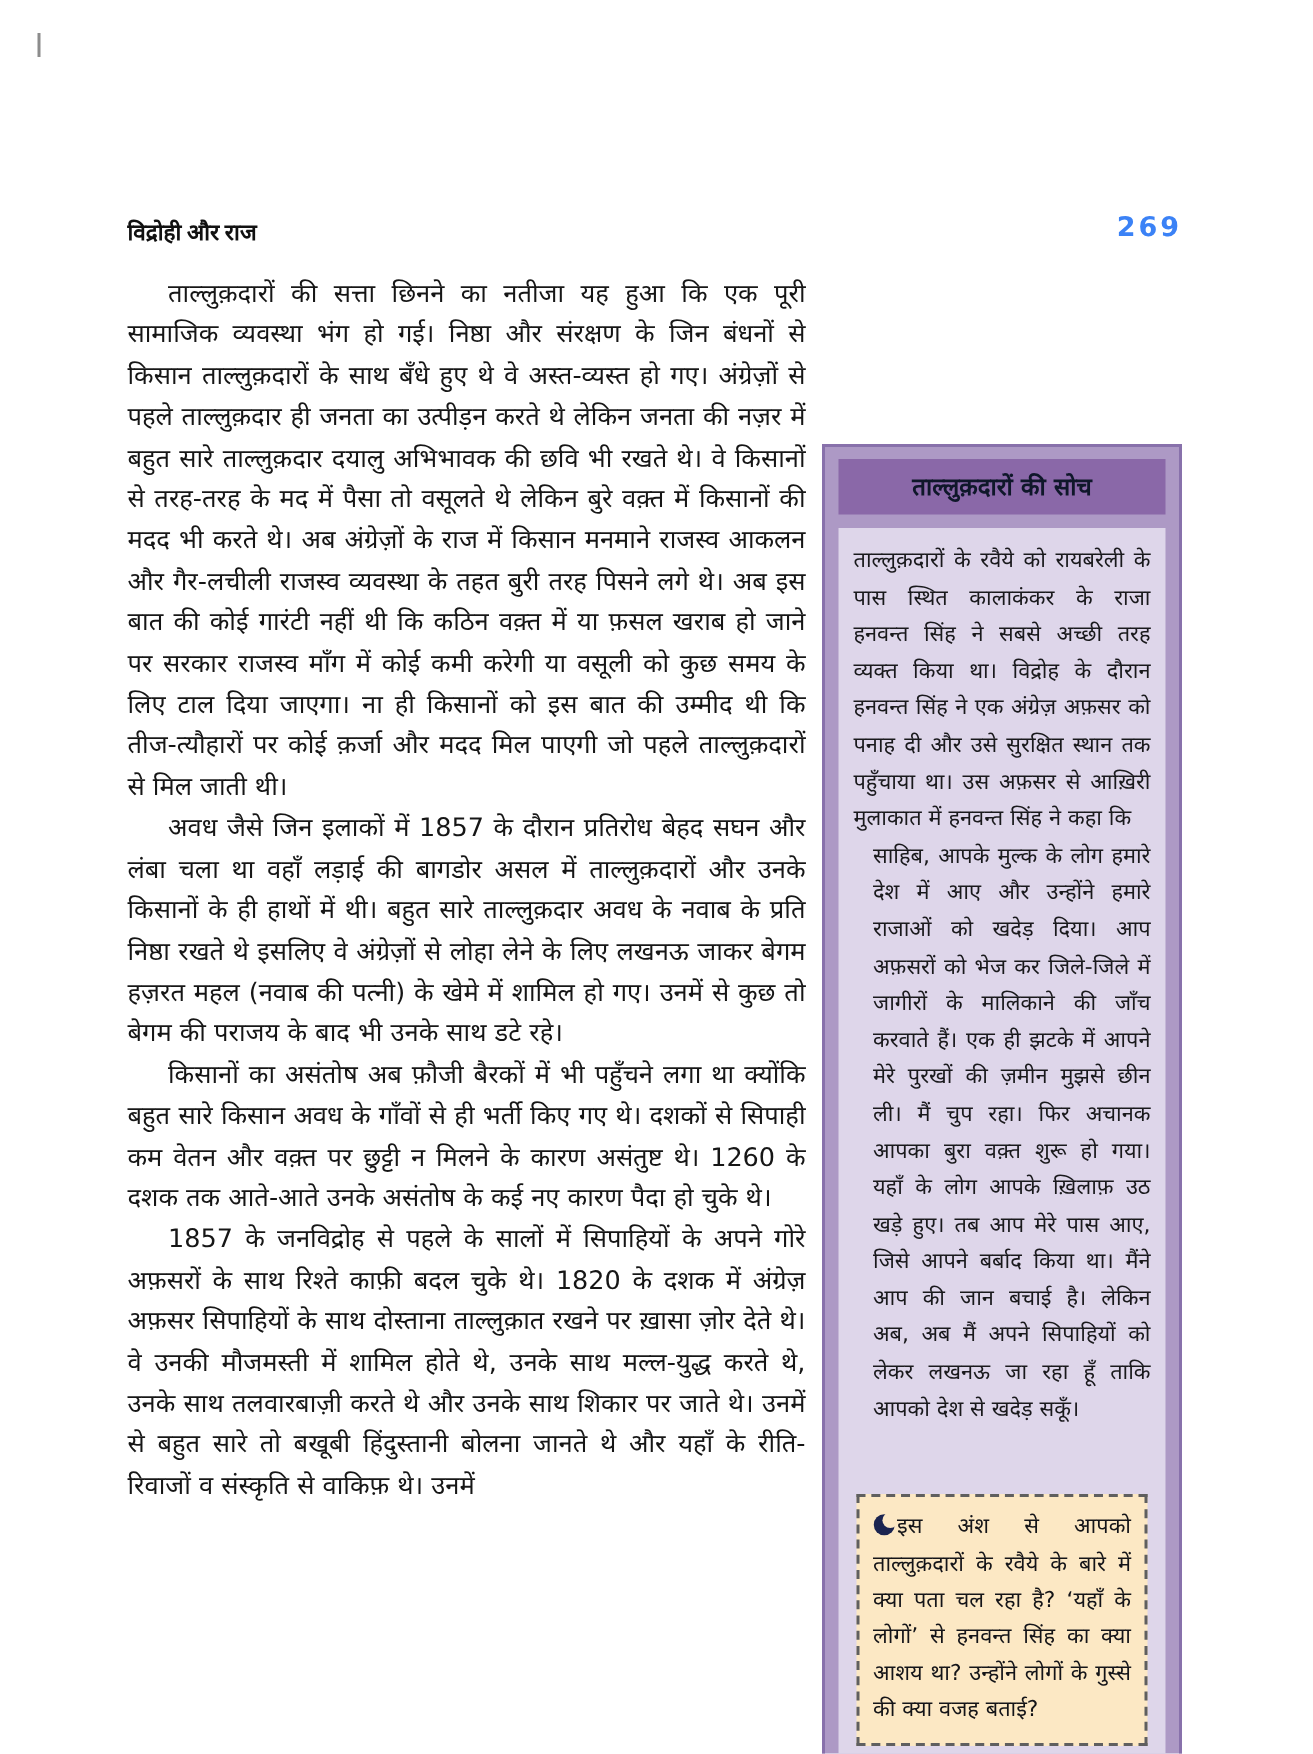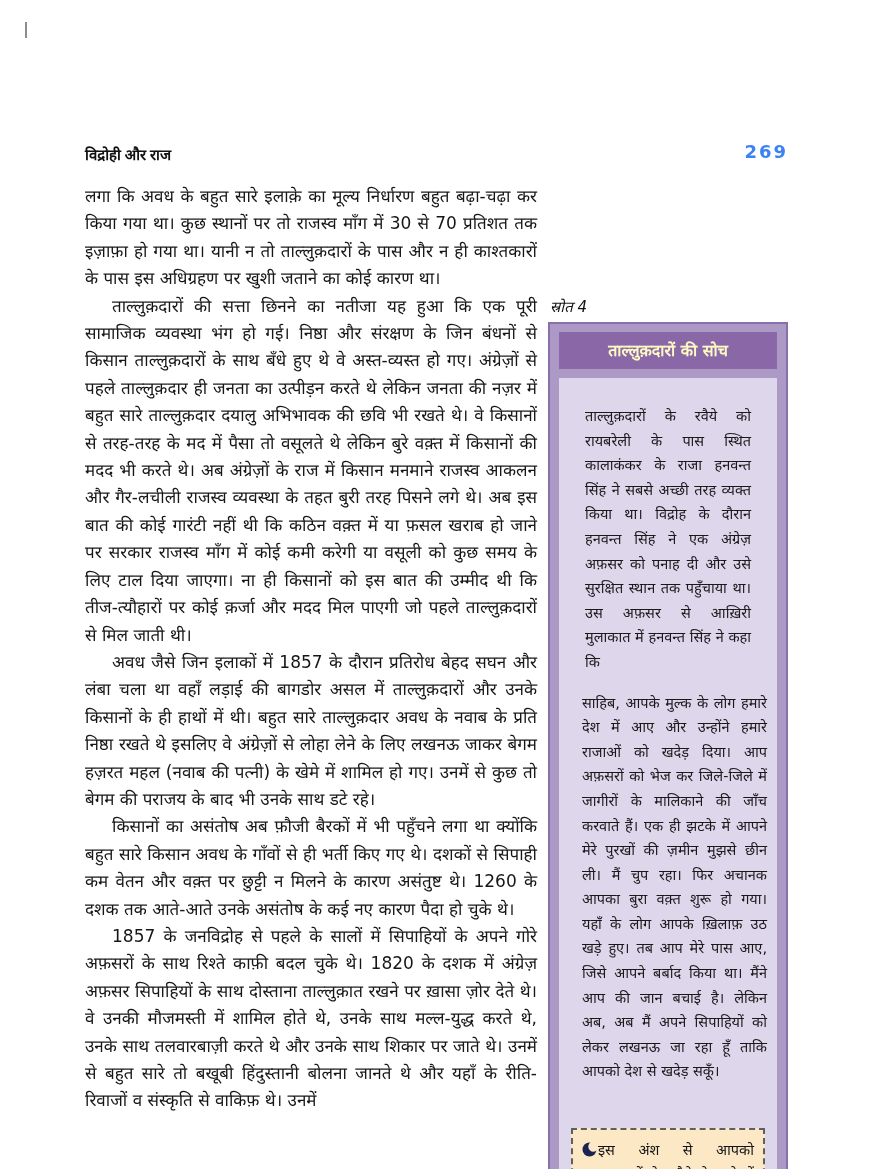--- a/index.html
+++ b/index.html
@@ -62,36 +62,36 @@
     color:#111;
   }
   .source-box{
     border:2px solid #8871ab;
     background:#ad99c5;
     padding:8px 9px 10px 9px;
     box-sizing:border-box;
   }
   .box-title{
     background:#8a68a8;
-    color:#fef9c3;
+    color:#0f172a;
     font-weight:bold;
     font-size:16px;
     text-align:center;
     padding:7px 4px 8px 4px;
   }
   .box-inner{
     margin-top:9px;
     background:#ded6ea;
     padding:10px 10px 14px 10px;
     font-size:14.5px;
     line-height:24.6px;
     text-align:justify;
     color:#19191c;
   }
-  .box-inner .intro{margin:16px;}
+  .box-inner .intro{margin:0;}
   .box-inner .quote{
     margin:0;
     padding-left:13px;
   }
   .question-box{
     margin:44px 2px 10px 2px;
     background:#fce8c4;
     border:2px dashed #5f5f5f;
     padding:8px 9px 9px 9px;
     line-height:24.4px;
@@ -109,29 +109,27 @@
 <body>
 
 <div class="page">
 
   <div class="print-mark"></div>
 
   <div class="running-head">विद्रोही और राज</div>
   <div class="page-num">269</div>
 
   <div class="main-col">
-    <p>लगा कि अवध के बहुत सारे इलाक़े का मूल्य निर्धारण बहुत बढ़ा-चढ़ा कर किया गया था। कुछ स्थानों पर तो राजस्व माँग में 30 से 70 प्रतिशत तक इज़ाफ़ा हो गया था। यानी न तो ताल्लुक़दारों के पास और न ही काश्तकारों के पास इस अधिग्रहण पर खुशी जताने का कोई कारण था।</p>
     <p class="indent">ताल्लुक़दारों की सत्ता छिनने का नतीजा यह हुआ कि एक पूरी सामाजिक व्यवस्था भंग हो गई। निष्ठा और संरक्षण के जिन बंधनों से किसान ताल्लुक़दारों के साथ बँधे हुए थे वे अस्त-व्यस्त हो गए। अंग्रेज़ों से पहले ताल्लुक़दार ही जनता का उत्पीड़न करते थे लेकिन जनता की नज़र में बहुत सारे ताल्लुक़दार दयालु अभिभावक की छवि भी रखते थे। वे किसानों से तरह-तरह के मद में पैसा तो वसूलते थे लेकिन बुरे वक़्त में किसानों की मदद भी करते थे। अब अंग्रेज़ों के राज में किसान मनमाने राजस्व आकलन और गैर-लचीली राजस्व व्यवस्था के तहत बुरी तरह पिसने लगे थे। अब इस बात की कोई गारंटी नहीं थी कि कठिन वक़्त में या फ़सल खराब हो जाने पर सरकार राजस्व माँग में कोई कमी करेगी या वसूली को कुछ समय के लिए टाल दिया जाएगा। ना ही किसानों को इस बात की उम्मीद थी कि तीज-त्यौहारों पर कोई क़र्जा और मदद मिल पाएगी जो पहले ताल्लुक़दारों से मिल जाती थी।</p>
     <p class="indent">अवध जैसे जिन इलाकों में 1857 के दौरान प्रतिरोध बेहद सघन और लंबा चला था वहाँ लड़ाई की बागडोर असल में ताल्लुक़दारों और उनके किसानों के ही हाथों में थी। बहुत सारे ताल्लुक़दार अवध के नवाब के प्रति निष्ठा रखते थे इसलिए वे अंग्रेज़ों से लोहा लेने के लिए लखनऊ जाकर बेगम हज़रत महल (नवाब की पत्नी) के खेमे में शामिल हो गए। उनमें से कुछ तो बेगम की पराजय के बाद भी उनके साथ डटे रहे।</p>
     <p class="indent">किसानों का असंतोष अब फ़ौजी बैरकों में भी पहुँचने लगा था क्योंकि बहुत सारे किसान अवध के गाँवों से ही भर्ती किए गए थे। दशकों से सिपाही कम वेतन और वक़्त पर छुट्टी न मिलने के कारण असंतुष्ट थे। 1260 के दशक तक आते-आते उनके असंतोष के कई नए कारण पैदा हो चुके थे।</p>
     <p class="indent">1857 के जनविद्रोह से पहले के सालों में सिपाहियों के अपने गोरे अफ़सरों के साथ रिश्ते काफ़ी बदल चुके थे। 1820 के दशक में अंग्रेज़ अफ़सर सिपाहियों के साथ दोस्ताना ताल्लुक़ात रखने पर ख़ासा ज़ोर देते थे। वे उनकी मौजमस्ती में शामिल होते थे, उनके साथ मल्ल-युद्ध करते थे, उनके साथ तलवारबाज़ी करते थे और उनके साथ शिकार पर जाते थे। उनमें से बहुत सारे तो बखूबी हिंदुस्तानी बोलना जानते थे और यहाँ के रीति-रिवाजों व संस्कृति से वाकिफ़ थे। उनमें</p>
   </div>
 
   <div class="sidebar">
-    <div class="source-label">स्रोत 4</div>
 
     <div class="source-box">
       <div class="box-title">ताल्लुक़दारों की सोच</div>
 
       <div class="box-inner">
         <p class="intro">ताल्लुक़दारों के रवैये को रायबरेली के पास स्थित कालाकंकर के राजा हनवन्त सिंह ने सबसे अच्छी तरह व्यक्त किया था। विद्रोह के दौरान हनवन्त सिंह ने एक अंग्रेज़ अफ़सर को पनाह दी और उसे सुरक्षित स्थान तक पहुँचाया था। उस अफ़सर से आख़िरी मुलाकात में हनवन्त सिंह ने कहा कि</p>
         <p class="quote">साहिब, आपके मुल्क के लोग हमारे देश में आए और उन्होंने हमारे राजाओं को खदेड़ दिया। आप अफ़सरों को भेज कर जिले-जिले में जागीरों के मालिकाने की जाँच करवाते हैं। एक ही झटके में आपने मेरे पुरखों की ज़मीन मुझसे छीन ली। मैं चुप रहा। फिर अचानक आपका बुरा वक़्त शुरू हो गया। यहाँ के लोग आपके ख़िलाफ़ उठ खड़े हुए। तब आप मेरे पास आए, जिसे आपने बर्बाद किया था। मैंने आप की जान बचाई है। लेकिन अब, अब मैं अपने सिपाहियों को लेकर लखनऊ जा रहा हूँ ताकि आपको देश से खदेड़ सकूँ।</p>
 
         <div class="question-box">
           <span class="q-icon"><svg width="15" height="15" viewBox="0 0 15 15">

